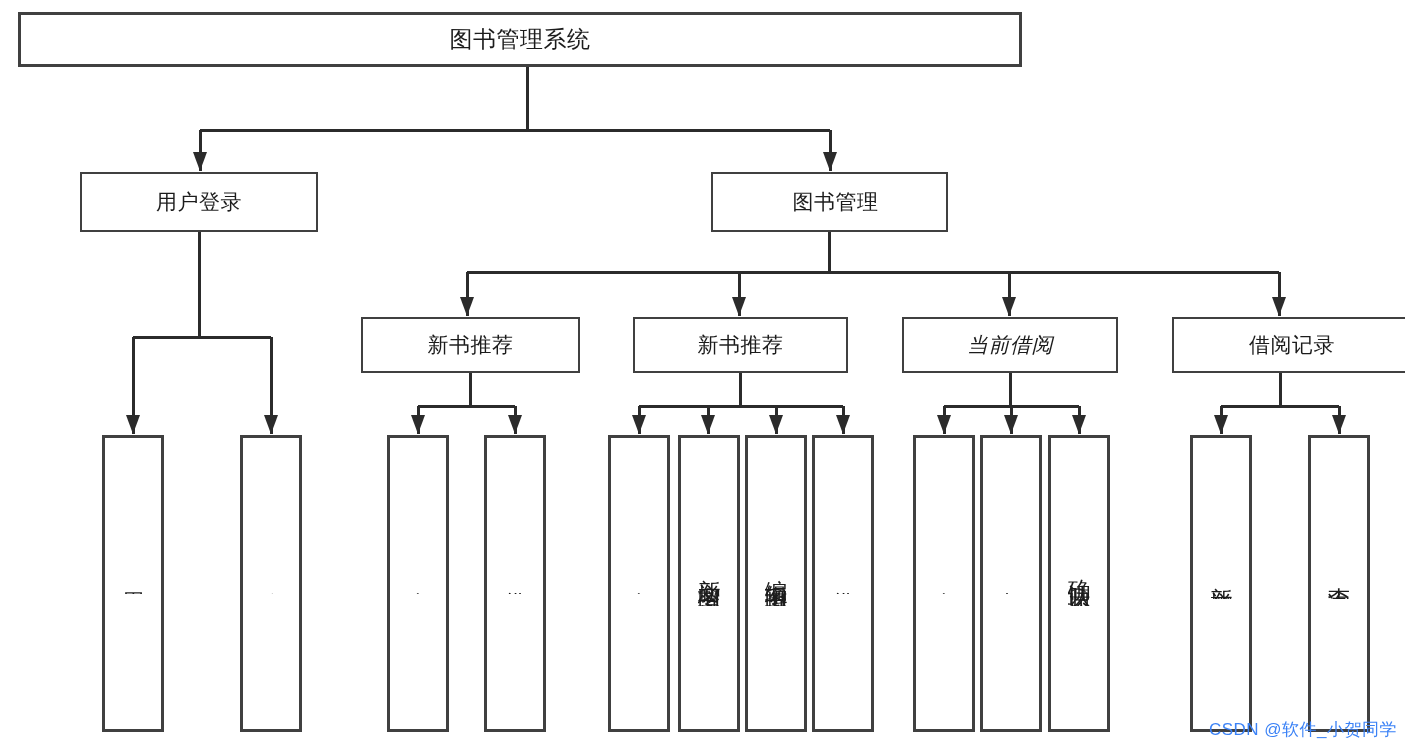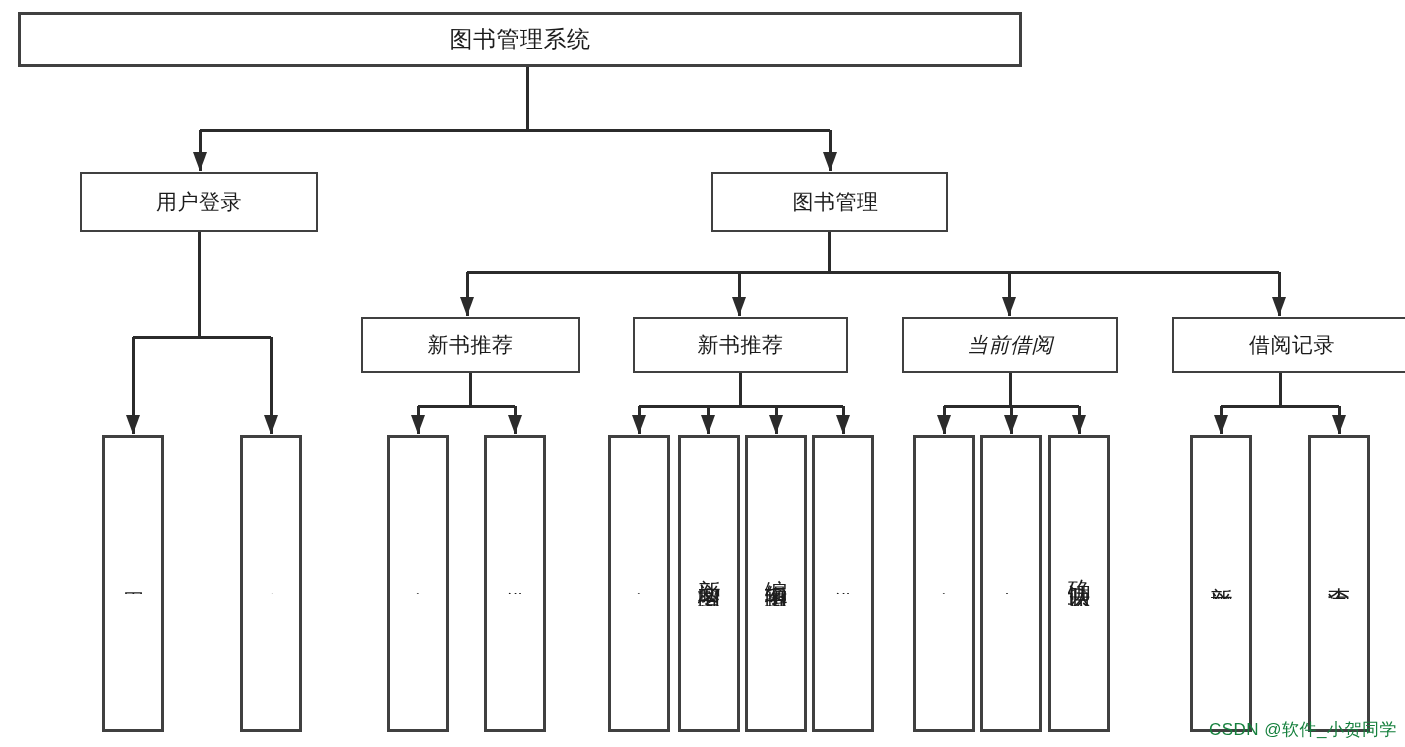--- a/index.html
+++ b/index.html
@@ -63,21 +63,21 @@
     letter-spacing: 5px;
     line-height: 1;
     max-height: 100%;
     overflow: hidden;
   }
   #watermark {
     position: absolute;
     right: 8px;
     bottom: 6px;
     font-size: 17px;
-    color: #15803d;
+    color: #3b82f6;
     letter-spacing: 0.5px;
     z-index: 5;
     white-space: nowrap;
   }
 </style>
 </head>
 <body>
 
 <div id="canvas">
 

